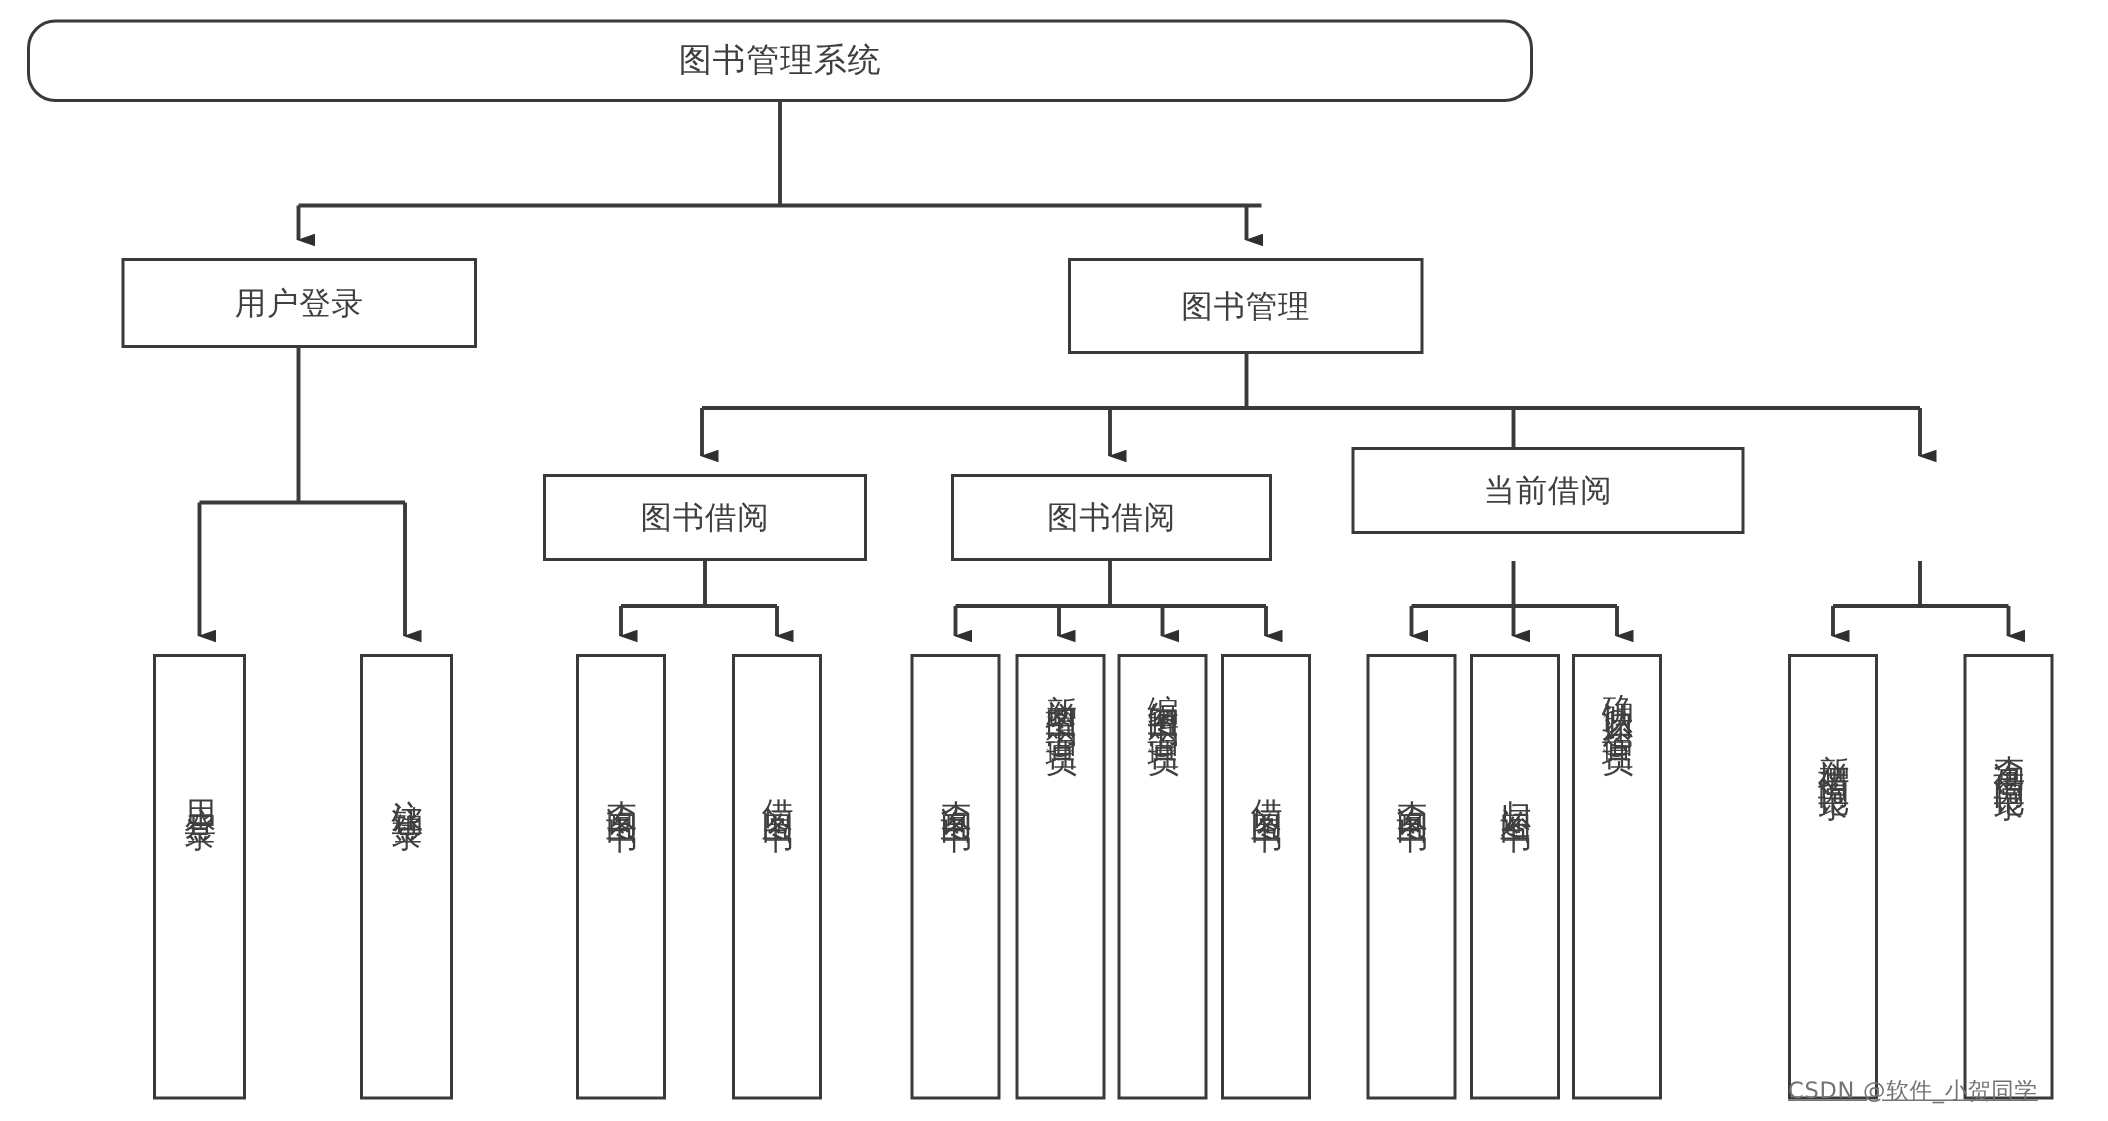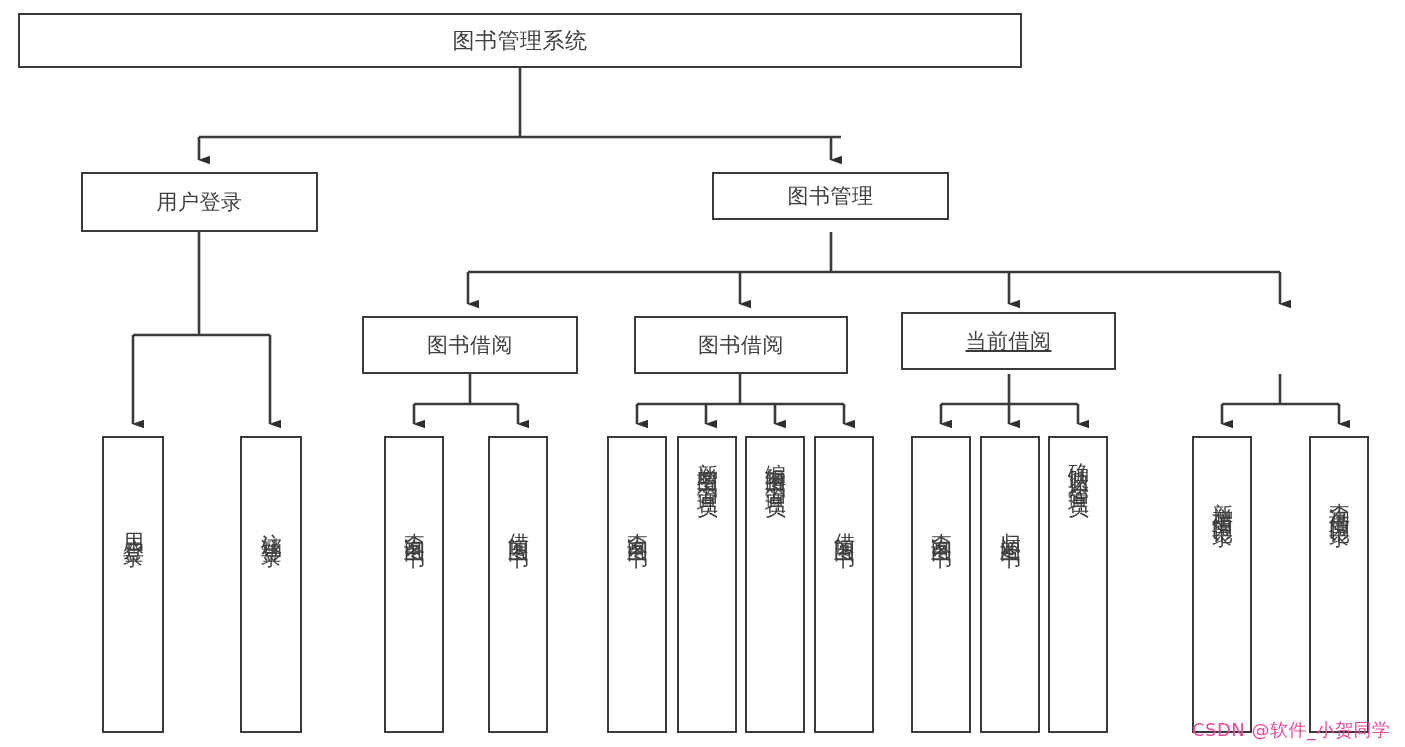--- a/index.html
+++ b/index.html
@@ -53,25 +53,26 @@
   .node.vert .label {
     writing-mode: vertical-rl;
     text-orientation: upright;
     font-size: 21px;
     letter-spacing: 5px;
     line-height: 1.0;
     white-space: nowrap;
   }
   .watermark {
     position: absolute;
-    font-size: 18px;
-    color: #ec4899;
+    font-size: 15px;
+    color: #737373;
     letter-spacing: 0.5px;
     white-space: nowrap;
     pointer-events: none;
+    text-decoration: underline;
   }
 </style>
 </head>
 <body>
 
 <div id="canvas">
 
   <svg id="wires" viewBox="0 0 1405 747">
     <defs>
       <marker id="arrow" markerWidth="10" markerHeight="12" refX="4.2" refY="11" orient="auto" markerUnits="userSpaceOnUse">
@@ -115,38 +116,38 @@
       <path d="M1009,404 L1009,424" marker-end="url(#arrow)"></path>
       <path d="M1078,404 L1078,424" marker-end="url(#arrow)"></path>
 
       <path d="M1280,374 L1280,404"></path>
       <path d="M1222,404 L1339,404"></path>
       <path d="M1222,404 L1222,424" marker-end="url(#arrow)"></path>
       <path d="M1339,404 L1339,424" marker-end="url(#arrow)"></path>
     </g>
   </svg>
 
-  <div class="node root horiz" style="left:18px; top:13px; width:1004px; height:55px;">
+  <div class="node root horiz" style="left:18px; top:13px; width:1004px; height:55px;border-radius:19px;">
     <span class="label">图书管理系统</span>
   </div>
 
   <div class="node horiz" style="left:81px; top:172px; width:237px; height:60px;">
     <span class="label">用户登录</span>
   </div>
-  <div class="node horiz" style="left:712px; top:172px; width:237px; height:48px;">
+  <div class="node horiz" style="left:712px; top:172px; width:237px; height:64px;">
     <span class="label">图书管理</span>
   </div>
 
   <div class="node horiz" style="left:362px; top:316px; width:216px; height:58px;">
     <span class="label">图书借阅</span>
   </div>
   <div class="node horiz" style="left:634px; top:316px; width:214px; height:58px;text-align:right;">
     <span class="label">图书借阅</span>
   </div>
-  <div class="node horiz" style="left:901px; top:312px; width:215px; height:58px;text-decoration:underline;">
+  <div class="node horiz" style="left:901px; top:298px; width:262px; height:58px;">
     <span class="label">当前借阅</span>
   </div>
 
   <div class="node vert" style="left:102px; top:436px; width:62px; height:297px; padding-top:78px;">
     <span class="label">用户登录</span>
   </div>
   <div class="node vert" style="left:240px; top:436px; width:62px; height:297px; padding-top:78px;">
     <span class="label">注销登录</span>
   </div>
 

